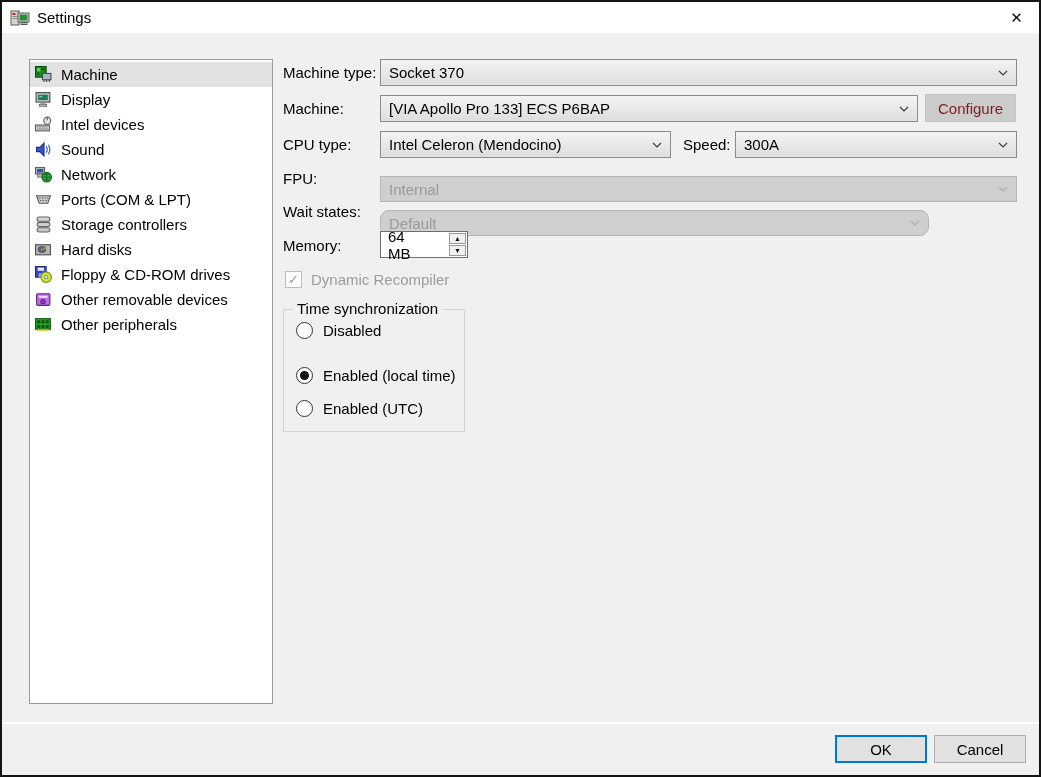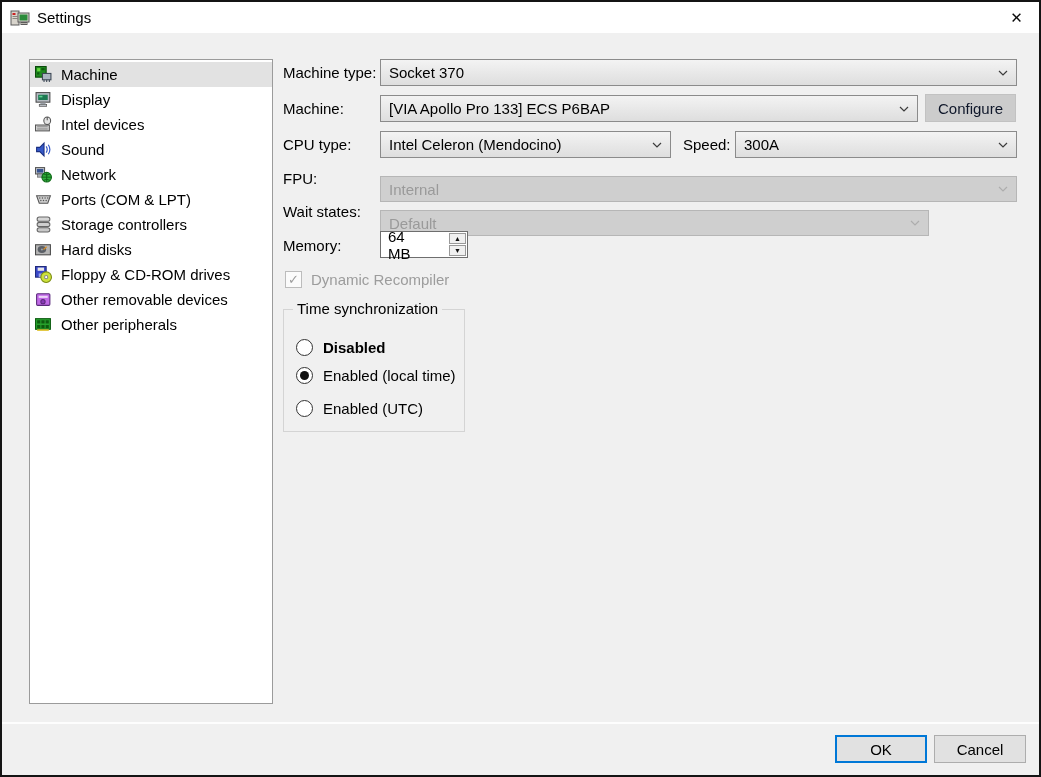--- a/index.html
+++ b/index.html
@@ -57,21 +57,21 @@
   .combo .chev { position:absolute; right:8px; top:50%; margin-top:-3px; color:#3c3c3c; line-height:0; }
   .combo.disabled {
     background:#cfcfcf; border-color:#b6b6b6; color:#9a9a9a;margin-top:12px;
   }
   .combo.disabled .chev { color:#adadad; }
 
   
   .cfg-btn {
     position:absolute; left:923px; top:92px; width:91px; height:28px;
     background:#cccccc; border:1px solid #c2c2c2;
-    font-size:15px; color:#0f172a;
+    font-size:15px; color:#7f1d1d;
     display:flex; align-items:center; justify-content:center;
   }
 
   
   .spinbox {
     position:absolute; left:378px; top:229px; width:88px; height:27px;
     border:1px solid #6e6e6e; background:#ffffff; display:flex;gap:35px;
   }
   .spinbox .spin-text { flex:1; display:flex; align-items:center; padding-left:7px; font-size:15px; color:#000; }
   .spin-btns { width:19px; display:flex; flex-direction:column; padding:1px; gap:1px; }
@@ -334,21 +334,21 @@
   <div class="combo disabled" style="left:378px; top:162px; width:637px; height:26px;">
     <span>Internal</span>
     <span class="chev">
         <svg width="10" height="6" viewBox="0 0 10 6">
           <path d="M1 1 L5 5 L9 1" fill="none" stroke="currentColor" stroke-width="1.2"></path>
         </svg>
       </span>
   </div>
 
   <span class="flabel" style="left:281px; top:201px;">Wait states:</span>
-  <div class="combo disabled" style="left:378px; top:196px; width:549px; height:26px;">
+  <div class="combo disabled" style="left:378px; top:196px; width:549px; height:26px;border-radius:9px;">
     <span>Default</span>
     <span class="chev">
         <svg width="10" height="6" viewBox="0 0 10 6">
           <path d="M1 1 L5 5 L9 1" fill="none" stroke="currentColor" stroke-width="1.2"></path>
         </svg>
       </span>
   </div>
 
   <span class="flabel" style="left:281px; top:235px;">Memory:</span>
   <div class="spinbox">
@@ -360,21 +360,21 @@
   </div>
 
   <div class="cb-row">
     <span class="cb-box">✓</span>
     <span class="cb-label">Dynamic Recompiler</span>
   </div>
 
   <div class="groupbox">
     <span class="gb-title">Time synchronization</span>
 
-    <div class="radio-row" style="left:12px; top:29px;font-weight:bold;">
+    <div class="radio-row" style="left:12px; top:12px;">
       <span class="radio-circle"></span>
       <span class="radio-label">Disabled</span>
     </div>
 
     <div class="radio-row selected" style="left:12px; top:57px;">
       <span class="radio-circle">
           <span class="dot"></span>
         </span>
       <span class="radio-label">Enabled (local time)</span>
     </div>

